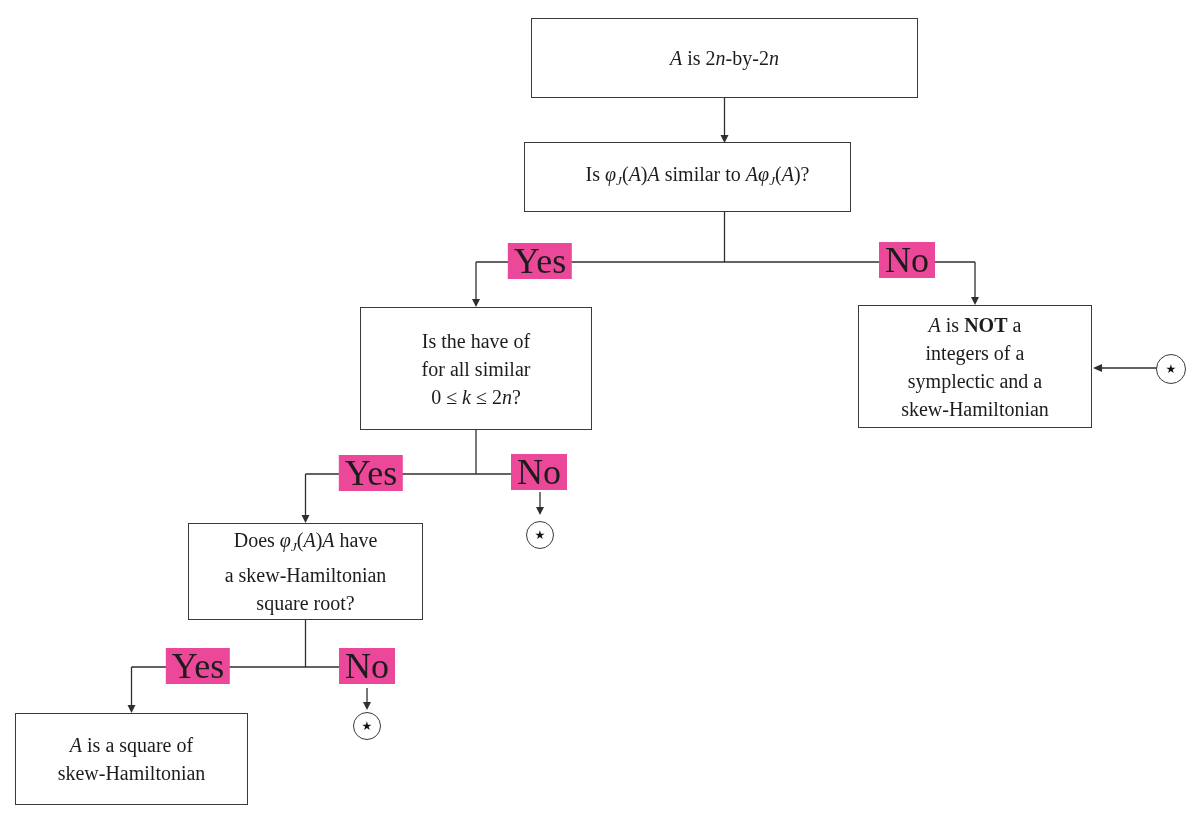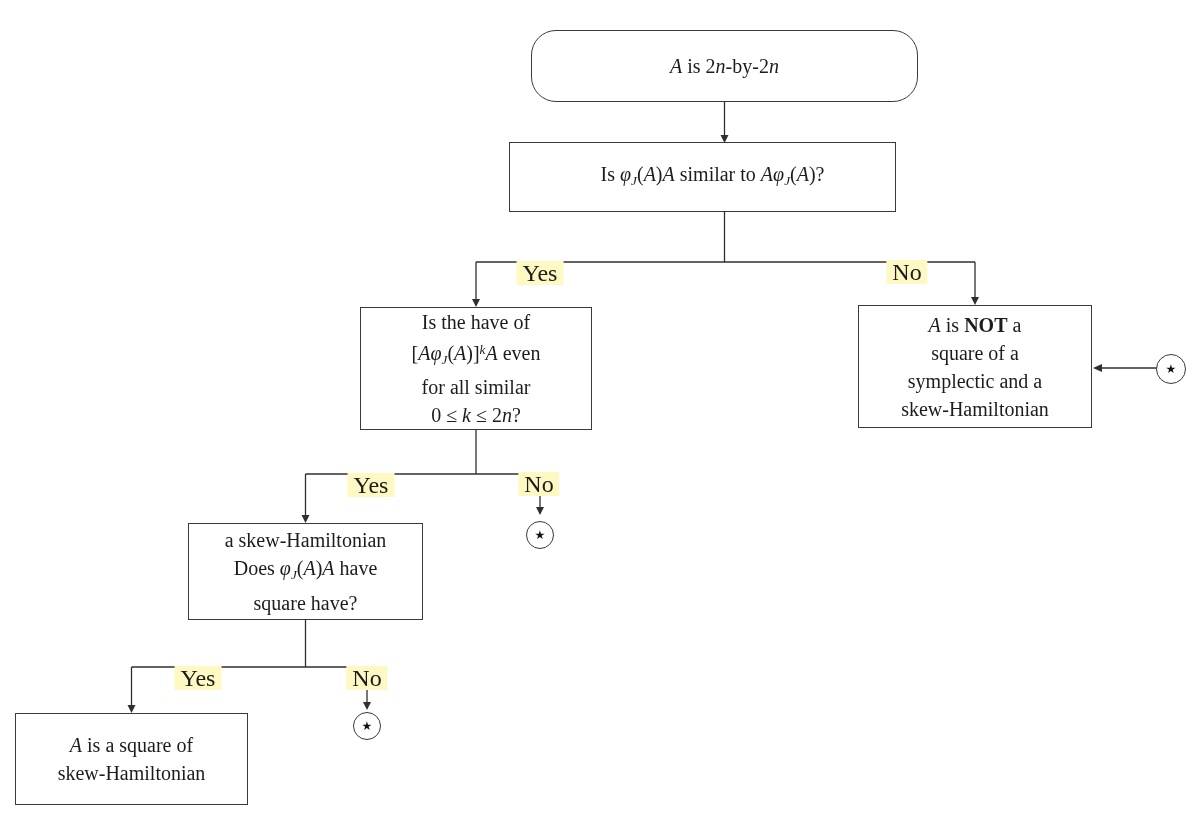--- a/index.html
+++ b/index.html
@@ -40,26 +40,25 @@
     white-space: nowrap;
   }
   .seg  { font-style: normal; }
   .seg-i { font-style: italic; }
   .seg-b { font-weight: 700; margin-top: 40px; }
   .seg-sub { font-style: italic; font-size: 66%; vertical-align: -0.28em; }
   .seg-sup { font-style: italic; font-size: 66%; vertical-align: 0.45em; }
   .edge-label {
     position: absolute;
     transform: translate(-50%, -50%);
-    background: #fef9c3;
+    background: #ec4899;
     padding: 0 6px;
-    font-size: 24px;
+    font-size: 36px;
     line-height: 1;
     white-space: nowrap;
-    margin-top: 12px;
   }
   .star-node {
     position: absolute;
     box-sizing: border-box;
     width: 28px;
     height: 28px;
     border: 1.3px solid #3a3a3a;
     border-radius: 50%;
     background: #ffffff;
     display: flex;
@@ -100,46 +99,45 @@
       <polygon points="472,299 480,299 476,307"></polygon>
       <polygon points="971,297 979,297 975,305"></polygon>
       <polygon points="1102,364 1102,372 1093,368"></polygon>
       <polygon points="301.5,515 309.5,515 305.5,523"></polygon>
       <polygon points="536,507 544,507 540,515"></polygon>
       <polygon points="127.5,705 135.5,705 131.5,713"></polygon>
       <polygon points="363,702 371,702 367,710"></polygon>
     </g>
   </svg>
 
-  <div class="node-box" style="left:531px; top:30px; width:387px; height:72px;border-radius:25px;">
+  <div class="node-box" style="left:531px; top:18px; width:387px; height:80px;">
       <div class="line"><span class="seg-i">A</span><span class="seg"> is 2</span><span class="seg-i">n</span><span class="seg">-by-2</span><span class="seg-i">n</span></div>
     </div>
 
-  <div class="node-box" style="left:509px; top:142px; width:387px; height:70px;padding-left:20px;">
+  <div class="node-box" style="left:524px; top:142px; width:327px; height:70px;padding-left:20px;">
       <div class="line"><span class="seg">Is </span><span class="seg-i">φ</span><span class="seg-sub">J</span><span class="seg">(</span><span class="seg-i">A</span><span class="seg">)</span><span class="seg-i">A</span><span class="seg"> similar to </span><span class="seg-i">A</span><span class="seg-i">φ</span><span class="seg-sub">J</span><span class="seg">(</span><span class="seg-i">A</span><span class="seg">)?</span></div>
     </div>
 
   <div class="node-box" style="left:360px; top:307px; width:232px; height:123px;">
       <div class="line"><span class="seg">Is the have of</span></div>
-      <div class="line"><span class="seg">[</span><span class="seg-i">A</span><span class="seg-i">φ</span><span class="seg-sub">J</span><span class="seg">(</span><span class="seg-i">A</span><span class="seg">)]</span><span class="seg-sup">k</span><span class="seg-i">A</span><span class="seg"> even</span></div>
       <div class="line"><span class="seg">for all similar</span></div>
       <div class="line"><span class="seg">0 ≤ </span><span class="seg-i">k</span><span class="seg"> ≤ 2</span><span class="seg-i">n</span><span class="seg">?</span></div>
     </div>
 
   <div class="node-box" style="left:858px; top:305px; width:234px; height:123px;">
       <div class="line"><span class="seg-i">A</span><span class="seg"> is </span><span class="seg-b">NOT</span><span class="seg"> a</span></div>
-      <div class="line"><span class="seg">square of a</span></div>
+      <div class="line"><span class="seg">integers of a</span></div>
       <div class="line"><span class="seg">symplectic and a</span></div>
       <div class="line"><span class="seg">skew-Hamiltonian</span></div>
     </div>
 
   <div class="node-box" style="left:188px; top:523px; width:235px; height:97px;">
+      <div class="line"><span class="seg">Does </span><span class="seg-i">φ</span><span class="seg-sub">J</span><span class="seg">(</span><span class="seg-i">A</span><span class="seg">)</span><span class="seg-i">A</span><span class="seg"> have</span></div>
       <div class="line"><span class="seg">a skew-Hamiltonian</span></div>
-      <div class="line"><span class="seg">Does </span><span class="seg-i">φ</span><span class="seg-sub">J</span><span class="seg">(</span><span class="seg-i">A</span><span class="seg">)</span><span class="seg-i">A</span><span class="seg"> have</span></div>
-      <div class="line"><span class="seg">square have?</span></div>
+      <div class="line"><span class="seg">square root?</span></div>
     </div>
 
   <div class="node-box" style="left:15px; top:713px; width:233px; height:92px;">
       <div class="line"><span class="seg-i">A</span><span class="seg"> is a square of</span></div>
       <div class="line"><span class="seg">skew-Hamiltonian</span></div>
     </div>
 
   <span class="edge-label" style="left:540px; top:261px;">Yes</span>
   <span class="edge-label" style="left:907px; top:260px;">No</span>
 

